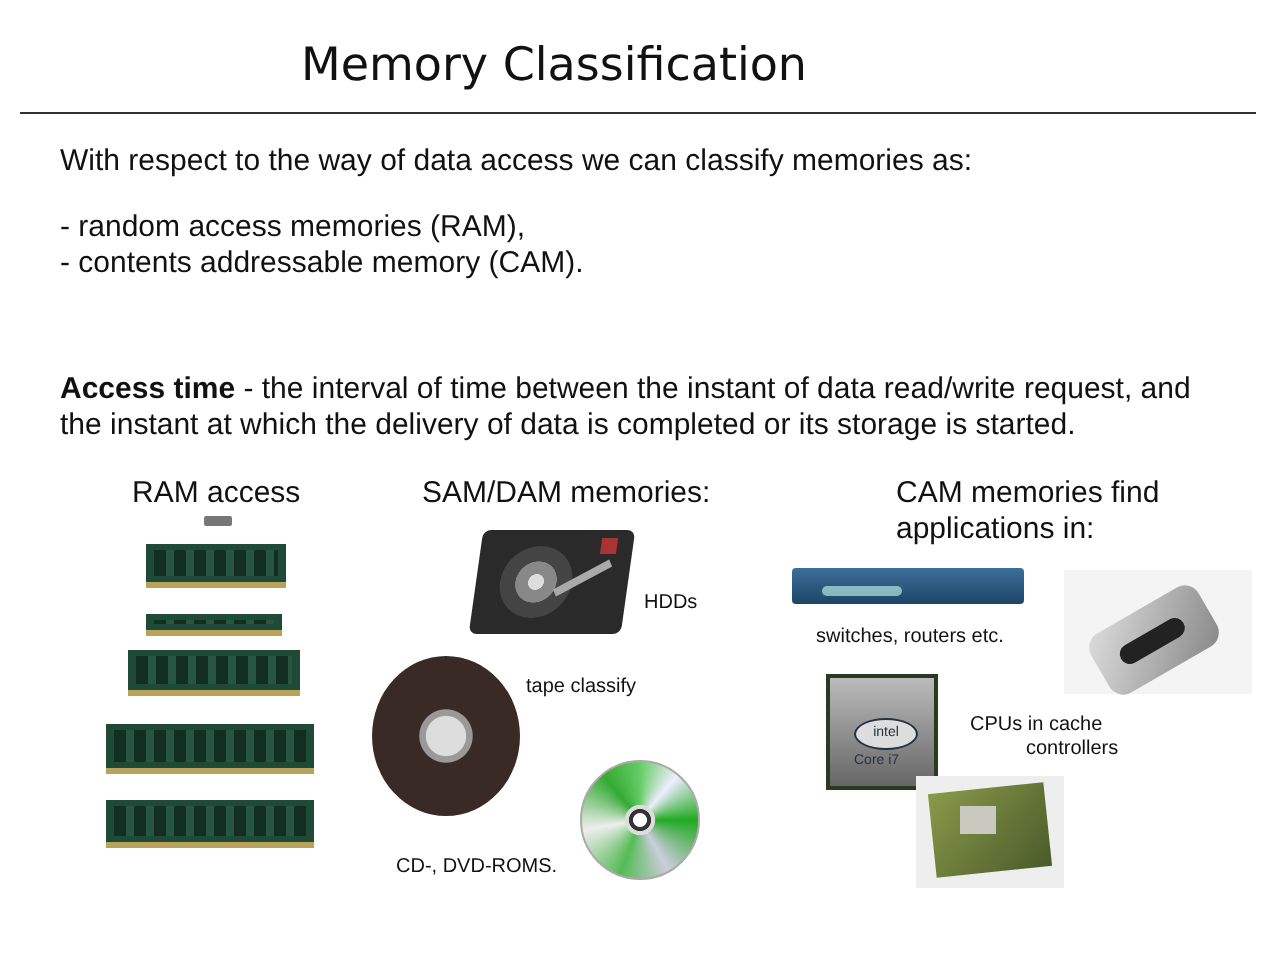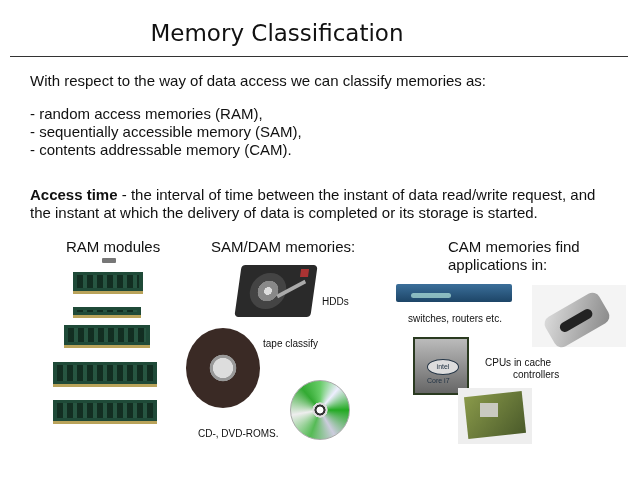--- a/index.html
+++ b/index.html
@@ -46,27 +46,26 @@
 </head>
 <body>
 
 <div class="title">Memory Classification</div>
 <div class="rule"></div>
 
 <div class="intro">With respect to the way of data access we can classify memories as:</div>
 
 <div class="list">
   <div>- random access memories (RAM),</div>
-  <div>- sequentially accessible memory (SAM),</div>
   <div>- contents addressable memory (CAM).</div>
 </div>
 
 <div class="def"><b>Access time</b><span> - the interval of time between the instant of data read/write request, and the instant at which the delivery of data is completed or its storage is started.</span></div>
 
-<div class="heading" style="left:66px;top:238px;">RAM modules</div>
+<div class="heading" style="left:66px;top:238px;">RAM access</div>
 <div class="img chip" style="left:102px;top:258px;width:14px;height:5px;"></div>
 <div class="img ram" style="left:73px;top:272px;width:70px;height:22px;"></div>
 <div class="img ram" style="left:73px;top:307px;width:68px;height:11px;"></div>
 <div class="img ram" style="left:64px;top:325px;width:86px;height:23px;"></div>
 <div class="img ram" style="left:53px;top:362px;width:104px;height:25px;"></div>
 <div class="img ram" style="left:53px;top:400px;width:104px;height:24px;"></div>
 
 <div class="heading" style="left:211px;top:238px;">SAM/DAM memories:</div>
 <div class="img hdd" style="left:238px;top:265px;width:76px;height:52px;">
   <div class="platter"></div>

